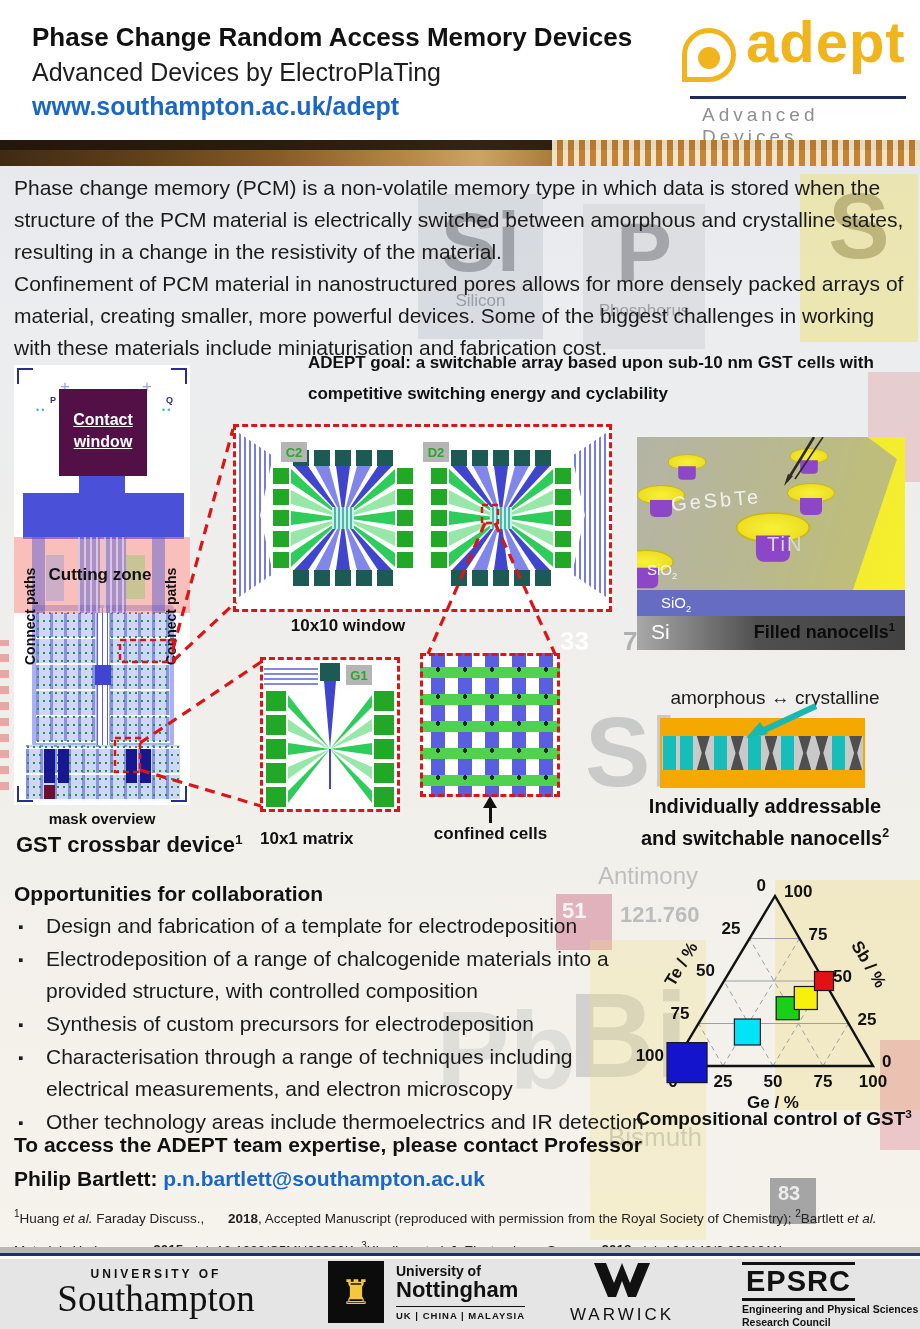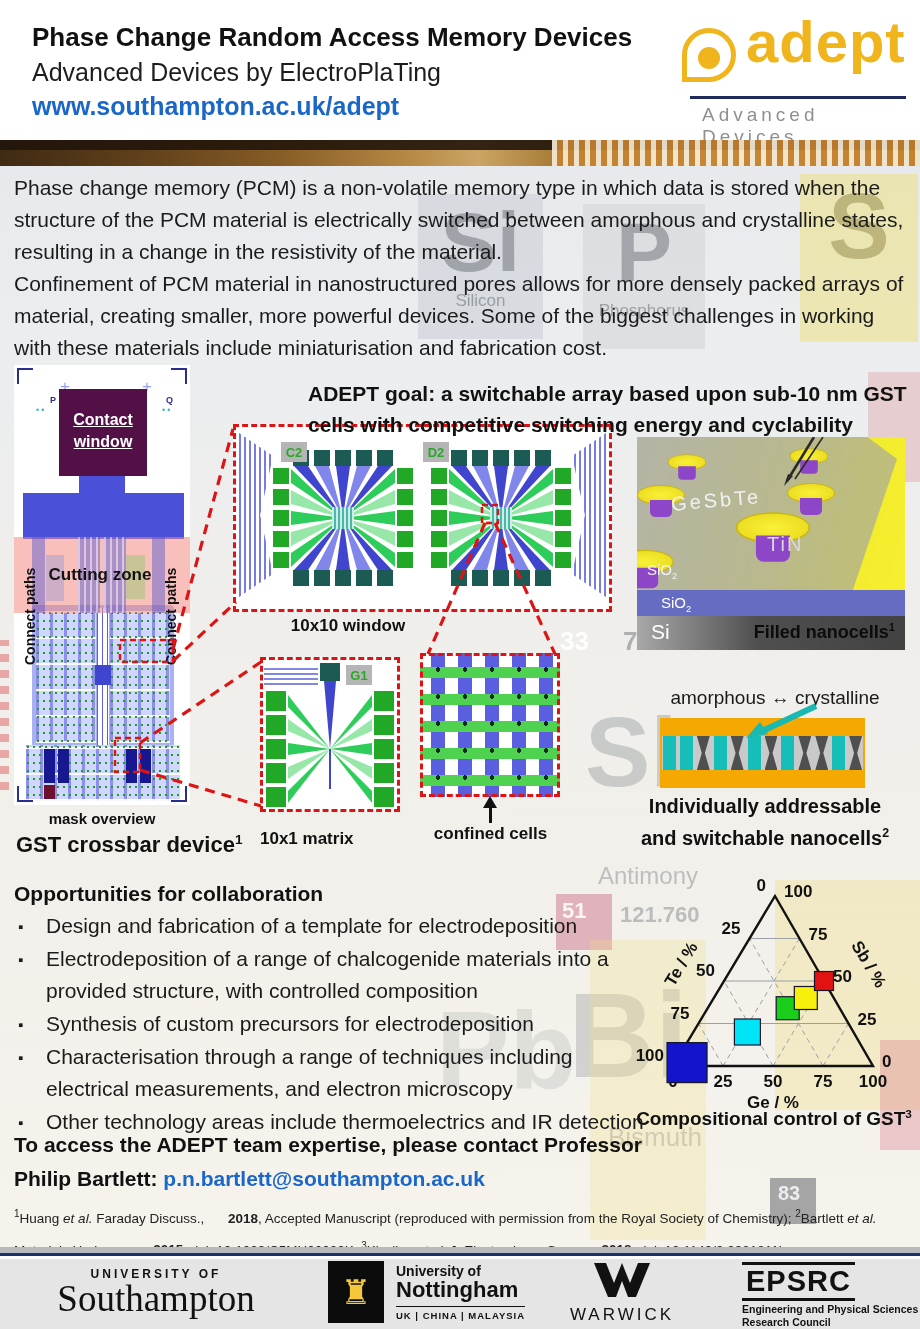--- a/index.html
+++ b/index.html
@@ -51,21 +51,21 @@
   .t-83 { left:770px; top:1012px; width:46px; height:46px; background:rgba(70,70,82,.45); color:rgba(255,255,255,.8); font-size:20px; font-weight:bold; padding:4px 8px; }
   .t-pb { left:436px; top:820px; font-size:110px; font-weight:bold; color:rgba(110,115,122,.15); }
   .t-y1 { left:775px; top:714px; width:145px; height:230px; background:rgba(240,222,130,.35); }
   .t-y2 { left:590px; top:774px; width:116px; height:300px; background:rgba(240,222,130,.28); }
   .t-pk { left:880px; top:874px; width:40px; height:110px; background:rgba(220,120,140,.35); }
   .t-rd { left:0; top:474px; width:9px; height:150px; background:repeating-linear-gradient(0deg, rgba(220,60,60,.4) 0 8px, transparent 8px 16px); }
   .t-rg { left:868px; top:206px; width:52px; height:110px; background:rgba(210,90,100,.22); }
 
   .para { left:14px; width:900px; font-size:21px; line-height:32px; color:#1b1b1b; z-index:3; }
   .para1 { top:6px; } .para2 { top:102px; }
-  .goal { left:308px; top:212px; width:610px; font-size:21px; line-height:31px; font-weight:bold; color:#111; z-index:3; }
+  .goal { left:308px; top:181px; width:610px; font-size:17px; line-height:31px; font-weight:bold; color:#111; z-index:3; }
 
   
   .fig-mask { left:14px; top:199px; width:176px; height:440px; background:#fff; z-index:2; }
   .fig-mask > * { position:absolute; }
   .cb { width:16px; height:16px; z-index:5; }
   .cb.tl { left:3px; top:3px; border-left:2px solid #2a2f8f; border-top:2px solid #2a2f8f; }
   .cb.tr { right:3px; top:3px; border-right:2px solid #2a2f8f; border-top:2px solid #2a2f8f; }
   .cb.bl { left:3px; bottom:3px; border-left:2px solid #2a2f8f; border-bottom:2px solid #2a2f8f; }
   .cb.br { right:3px; bottom:3px; border-right:2px solid #2a2f8f; border-bottom:2px solid #2a2f8f; }
   .cross { color:#99a0f0; font-size:17px; top:12px; }

